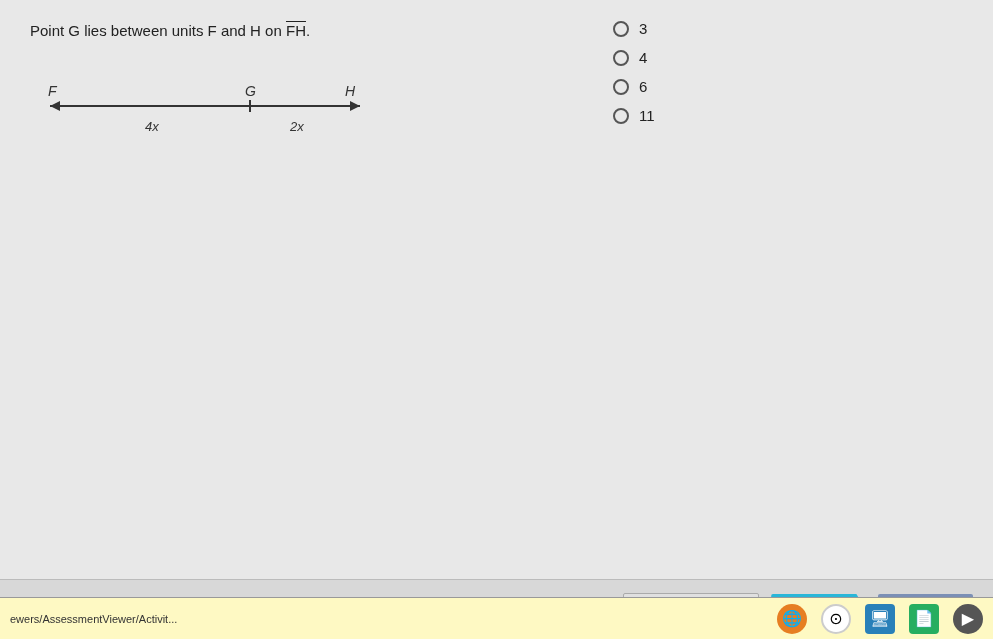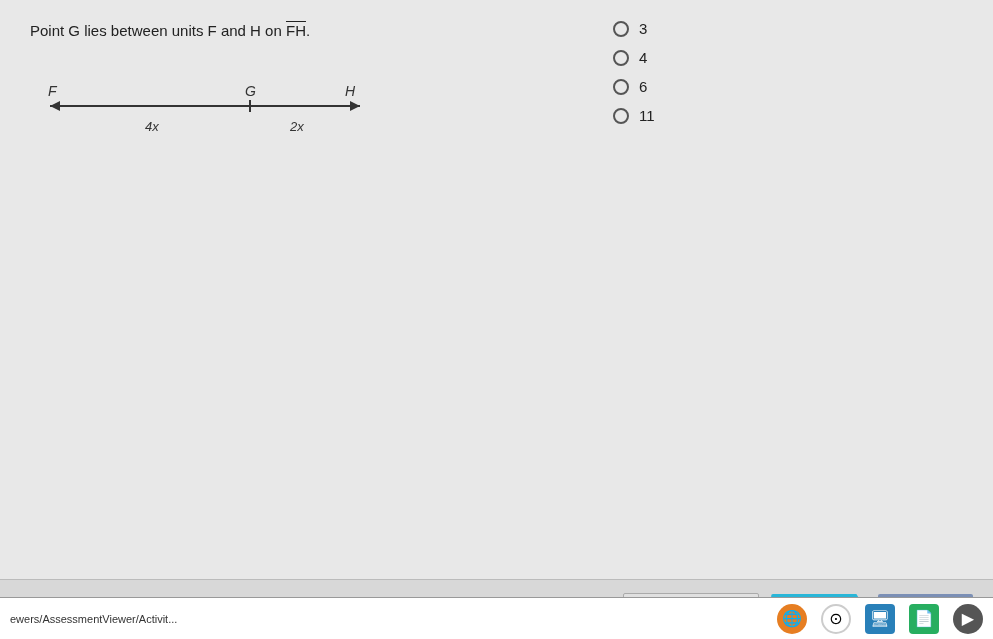--- a/index.html
+++ b/index.html
@@ -241,21 +241,21 @@
 <div class="bottom-bar">
   <a class="mark-return-link">Mark this and return</a>
 
   <div class="bottom-buttons">
     <button class="btn-save-exit">Save and Exit</button>
     <button class="btn-next">Next</button>
     <button class="btn-submit">Submit</button>
   </div>
 </div>
 
-<div style="position:absolute;bottom:0;left:0;right:0;height:42px;background:#ffffff;display:flex;align-items:center;padding:0 10px;gap:10px;border-top:1px solid #999;">
+<div style="position:absolute;bottom:0;left:0;right:0;height:42px;background:#fef9c3;display:flex;align-items:center;padding:0 10px;gap:10px;border-top:1px solid #999;">
   <span style="font-size:11px;color:#333;">ewers/AssessmentViewer/Activit...</span>
   <div style="display:flex;gap:14px;margin-left:auto;align-items:center;">
 
     <div style="width:30px;height:30px;border-radius:50%;background:#e67e22;display:flex;align-items:center;justify-content:center;color:white;font-size:16px;">🌐</div>
 
     <div style="width:30px;height:30px;border-radius:50%;background:white;border:2px solid #ccc;display:flex;align-items:center;justify-content:center;font-size:16px;">⊙</div>
 
     <div style="width:30px;height:30px;border-radius:4px;background:#2980b9;display:flex;align-items:center;justify-content:center;color:white;font-size:16px;">🖥</div>
 
     <div style="width:30px;height:30px;border-radius:4px;background:#27ae60;display:flex;align-items:center;justify-content:center;color:white;font-size:16px;">📄</div>

